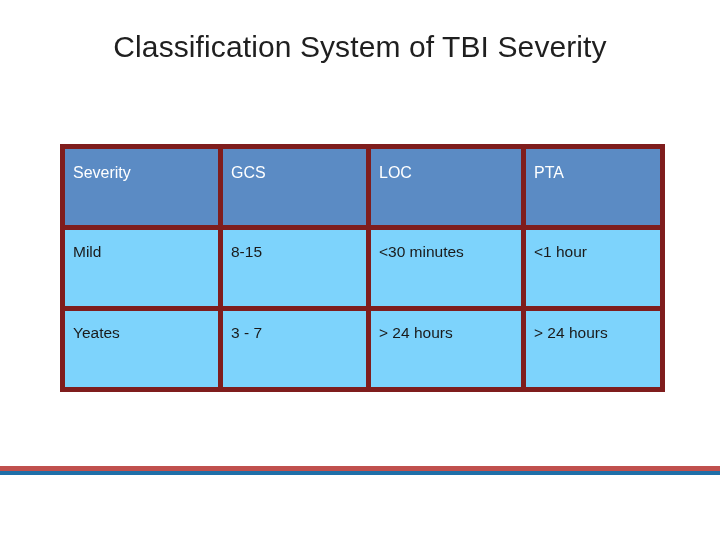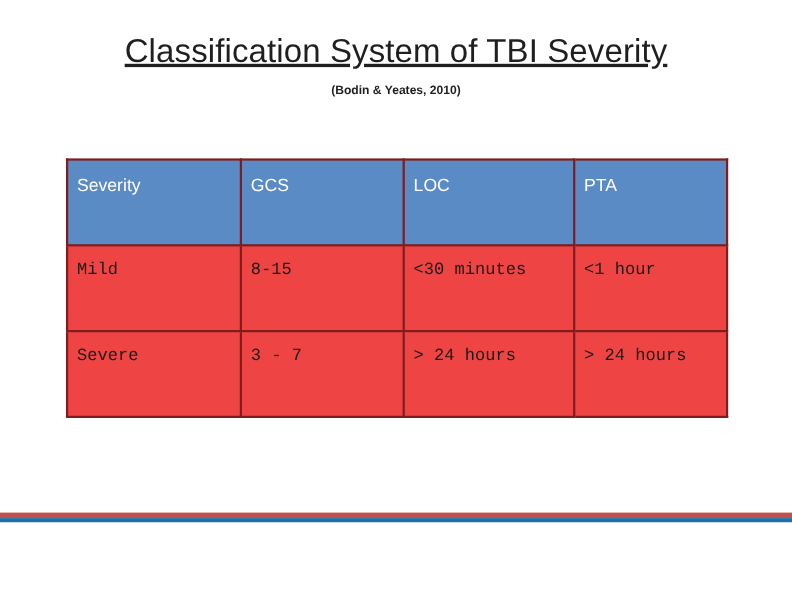--- a/index.html
+++ b/index.html
@@ -25,21 +25,20 @@
     position: absolute;
     top: 30px;
     left: 0;
     width: 720px;
     text-align: center;
     font-size: 30px;
     color: #1f1f1f;
     font-weight: 400;
     letter-spacing: 0.1px;
     line-height: 1.1;
-    text-decoration: underline;
   }
 
   .subtitle {
     position: absolute;
     top: 76px;
     left: 0;
     width: 720px;
     text-align: center;
     font-size: 11px;
     font-weight: bold;
@@ -59,37 +58,36 @@
     table-layout: fixed;
   }
 
   table.tbi td, table.tbi th {
     vertical-align: top;
     padding: 12px 8px 10px 8px;
     font-size: 15.5px;
     font-weight: 400;
     color: #1a1a1a;
     text-align: left;
-    border: 2px solid #7f1d1d;
+    border: 5px solid #7f1d1d;
     line-height: 1.25;
   }
 
   table.tbi thead th {
     background: #5b8bc4;
     color: #ffffff;
     height: 52px;
     font-weight: 400;
     font-size: 16px;
     padding-top: 14px;
   }
 
   table.tbi tbody td {
-    background: #ef4444;
+    background: #7dd3fc;
     height: 54px;
-    font-family: Liberation Mono, monospace;
   }
 
   table.tbi tbody tr.tall td {
     height: 62px;
   }
 
   col.c1 { width: 158px; }
   col.c2 { width: 148px; }
   col.c3 { width: 155px; }
   col.c4 { width: 139px; }
@@ -119,21 +117,20 @@
     height: 65px;
     background: #ffffff;
   }
 </style>
 </head>
 <body>
 
 <div class="slide">
 
   <div class="title">Classification System of TBI Severity</div>
-  <div class="subtitle">(Bodin &amp; Yeates, 2010)</div>
 
   <div class="table-wrap">
     <table class="tbi">
       <colgroup>
         <col class="c1">
           <col class="c2">
           <col class="c3">
           <col class="c4">
       </colgroup>
       <thead>
@@ -145,21 +142,21 @@
         </tr>
       </thead>
       <tbody>
         <tr>
           <td>Mild</td>
           <td>8-15</td>
           <td>&lt;30 minutes</td>
           <td>&lt;1 hour</td>
         </tr>
         <tr>
-          <td>Severe</td>
+          <td>Yeates</td>
           <td>3 - 7</td>
           <td>&gt; 24 hours</td>
           <td>&gt; 24 hours</td>
         </tr>
       </tbody>
     </table>
   </div>
 
   <div class="footer-bar"></div>
   <div class="footer-bar2"></div>

